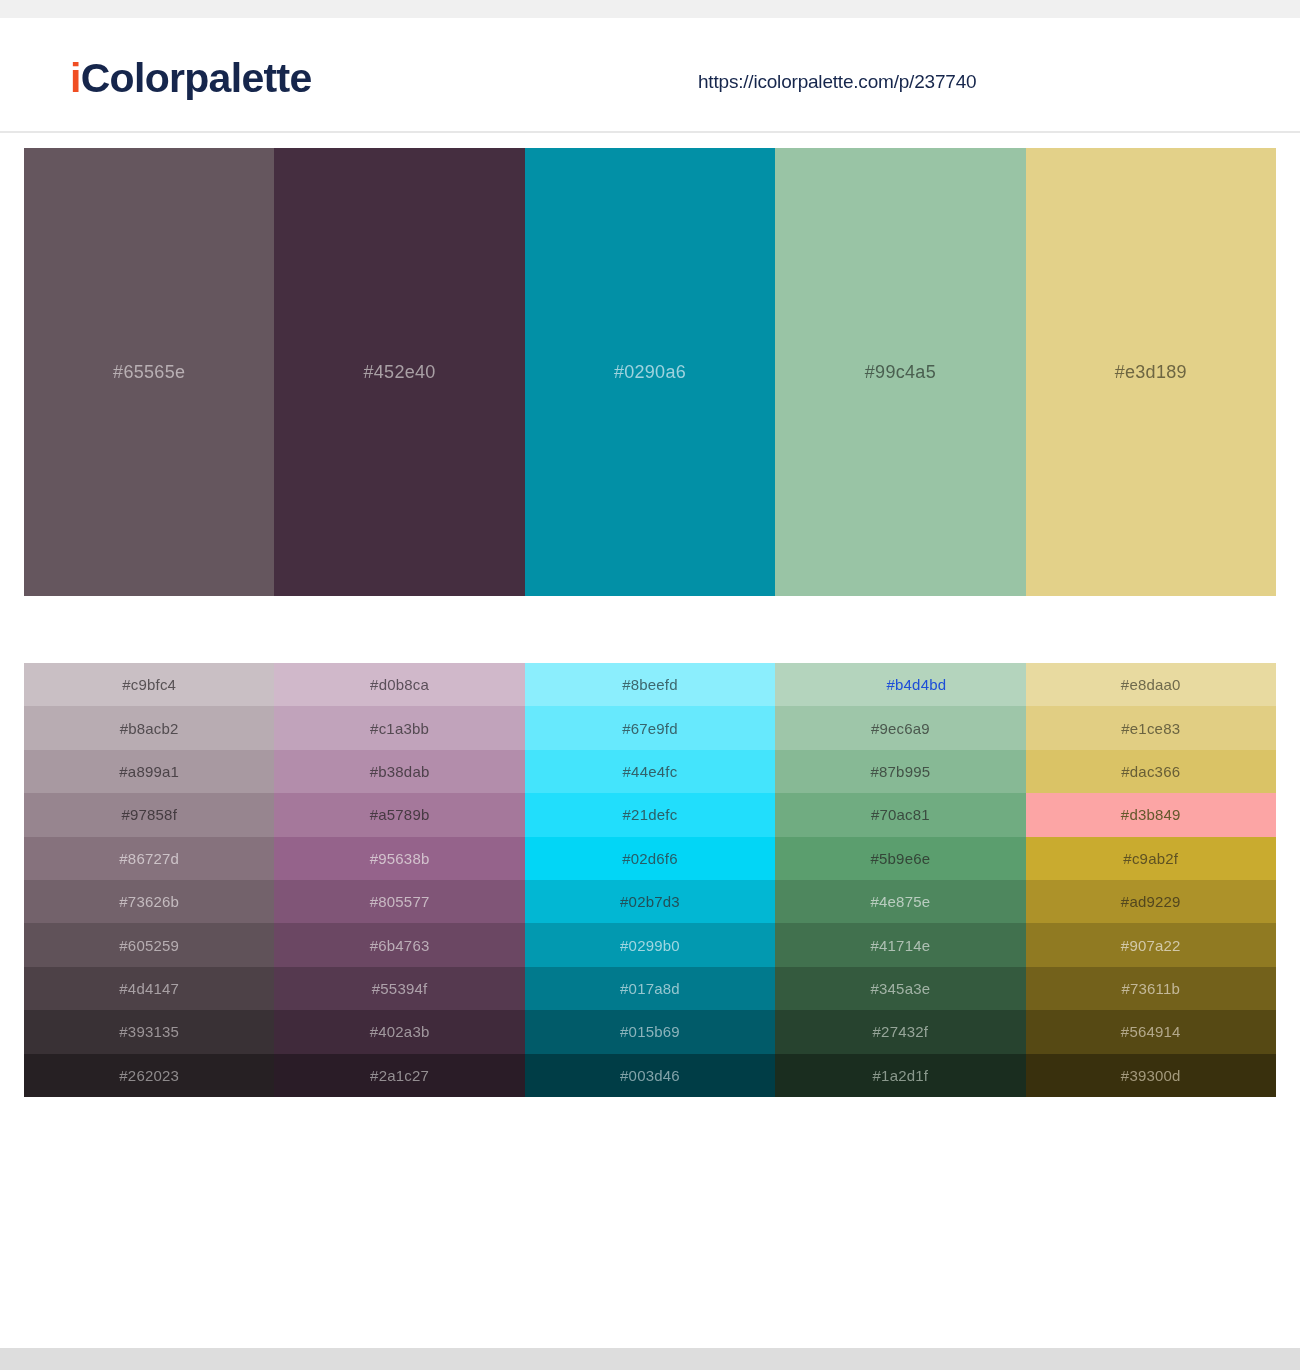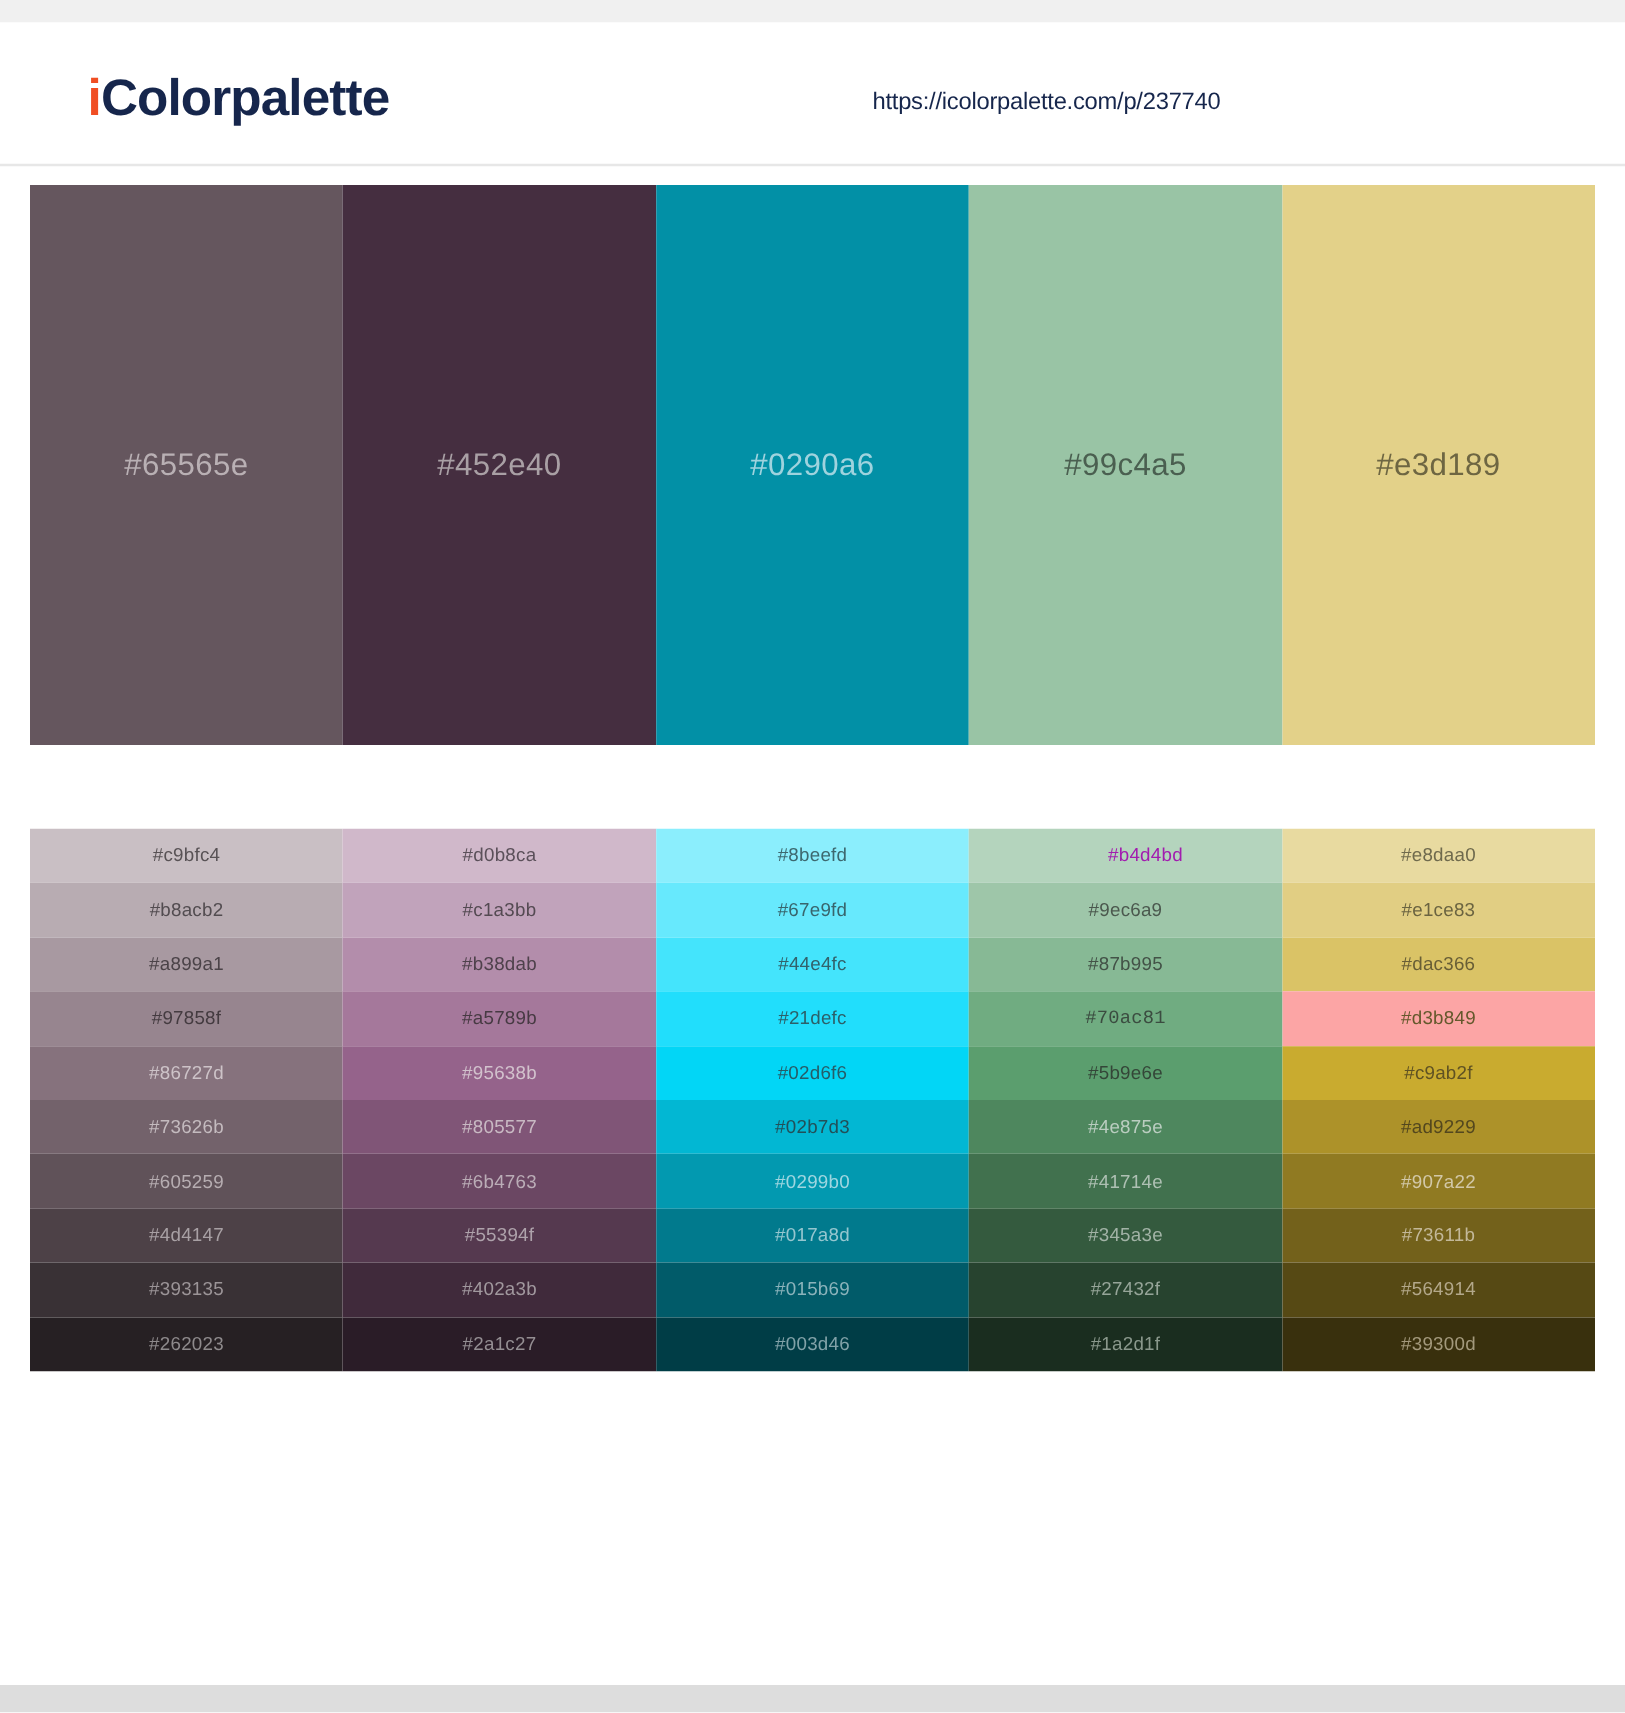--- a/index.html
+++ b/index.html
@@ -73,21 +73,21 @@
   }
   .main-swatch {
     width: 250.4px;
     height: 448px;
     position: relative;
     display: flex;
     align-items: center;
     justify-content: center;
   }
   .main-swatch-label {
-    font-size: 25px;
+    font-size: 18px;
     letter-spacing: 0.3px;
     user-select: none;
     white-space: nowrap;
   }
 
   
   .shades-table {
     position: absolute;
     left: 24px;
     top: 663px;
@@ -248,29 +248,29 @@
         </div>
         <div class="shade-cell" style="background: rgb(1, 91, 105);">
           <span class="shade-label" style="color: rgb(139, 179, 187);">#015b69</span>
         </div>
         <div class="shade-cell" style="background: rgb(0, 61, 70);">
           <span class="shade-label" style="color: rgb(129, 162, 168);">#003d46</span>
         </div>
       </div>
       <div class="shade-column">
         <div class="shade-cell" style="background: rgb(180, 212, 189);">
-          <span class="shade-label" style="color: #a21caf; margin-left: 32px;">#b4d4bd</span>
+          <span class="shade-label" style="color: #1d4ed8; margin-left: 32px;">#b4d4bd</span>
         </div>
         <div class="shade-cell" style="background: rgb(158, 198, 169);">
           <span class="shade-label" style="color: rgb(75, 88, 78);">#9ec6a9</span>
         </div>
         <div class="shade-cell" style="background: rgb(135, 185, 149);">
           <span class="shade-label" style="color: rgb(67, 82, 71);">#87b995</span>
         </div>
-        <div class="shade-cell" style="background: rgb(112, 172, 129); font-family: Liberation Mono, monospace;">
+        <div class="shade-cell" style="background: rgb(112, 172, 129);">
           <span class="shade-label" style="color: rgb(59, 76, 64);">#70ac81</span>
         </div>
         <div class="shade-cell" style="background: rgb(91, 158, 110);">
           <span class="shade-label" style="color: rgb(52, 70, 56);">#5b9e6e</span>
         </div>
         <div class="shade-cell" style="background: rgb(78, 135, 94);">
           <span class="shade-label" style="color: rgb(186, 205, 192);">#4e875e</span>
         </div>
         <div class="shade-cell" style="background: rgb(65, 113, 78);">
           <span class="shade-label" style="color: rgb(174, 192, 179);">#41714e</span>

